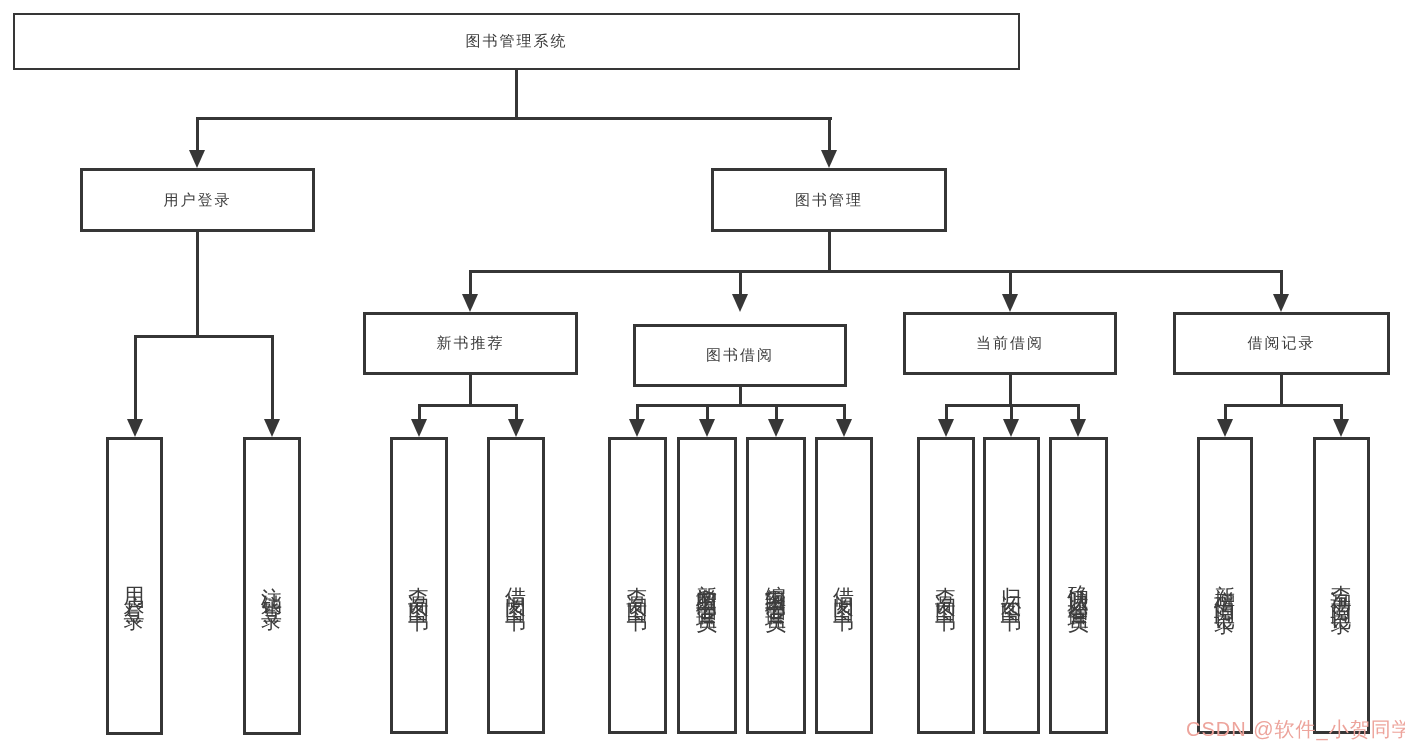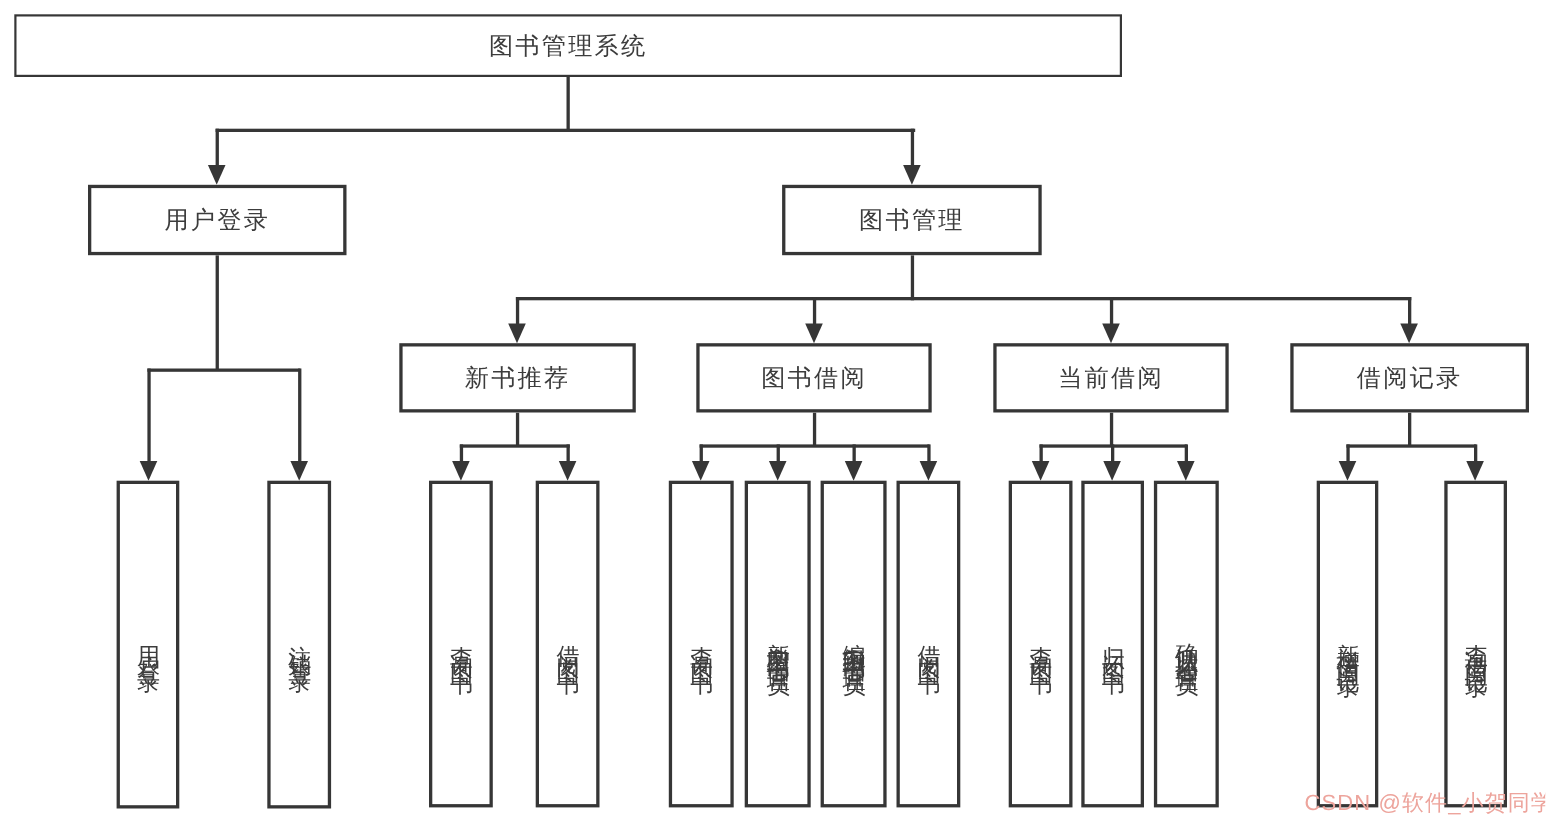--- a/index.html
+++ b/index.html
@@ -11,21 +11,21 @@
   html,body{margin:0;padding:0;background:var(--bg);}
   .canvas{
     position:relative;width:1405px;height:747px;background:var(--bg);
     font-family:"Liberation Sans","DejaVu Sans",sans-serif;
     overflow:hidden;
   }
   .box{
     position:absolute;box-sizing:border-box;background:var(--bg);
     border:3px solid var(--line);
     display:flex;align-items:center;justify-content:center;
-    font-size:22px;color:var(--text);letter-spacing:2px;
+    font-size:15px;color:var(--text);letter-spacing:2px;
     z-index:2;
   }
   .box.root{border-width:2px;}
   .vbox{
     position:absolute;box-sizing:border-box;background:var(--bg);
     border:3px solid var(--line);
     display:flex;align-items:center;justify-content:center;
     z-index:2;
   }
   .vbox span{
@@ -108,21 +108,21 @@
   <div class="tri" style="left:1217px;top:419px"></div>
   <div class="vline" style="left:1340px;top:404px;height:16px"></div>
   <div class="tri" style="left:1333px;top:419px"></div>
 
   <div class="box root" style="left:13px;top:13px;width:1007px;height:57px">图书管理系统</div>
 
   <div class="box" style="left:80px;top:168px;width:235px;height:64px">用户登录</div>
   <div class="box" style="left:363px;top:312px;width:215px;height:63px">新书推荐</div>
 
   <div class="box" style="left:711px;top:168px;width:236px;height:64px">图书管理</div>
-  <div class="box" style="left:633px;top:312px;width:214px;height:63px">图书借阅</div>
+  <div class="box" style="left:633px;top:324px;width:214px;height:63px">图书借阅</div>
   <div class="box" style="left:903px;top:312px;width:214px;height:63px">当前借阅</div>
   <div class="box" style="left:1173px;top:312px;width:217px;height:63px">借阅记录</div>
 
   <div class="vbox" style="left:106px;top:437px;width:57px;height:298px">
     <span>用户登录</span>
   </div>
   <div class="vbox" style="left:243px;top:437px;width:58px;height:298px">
     <span>注销登录</span>
   </div>
 

